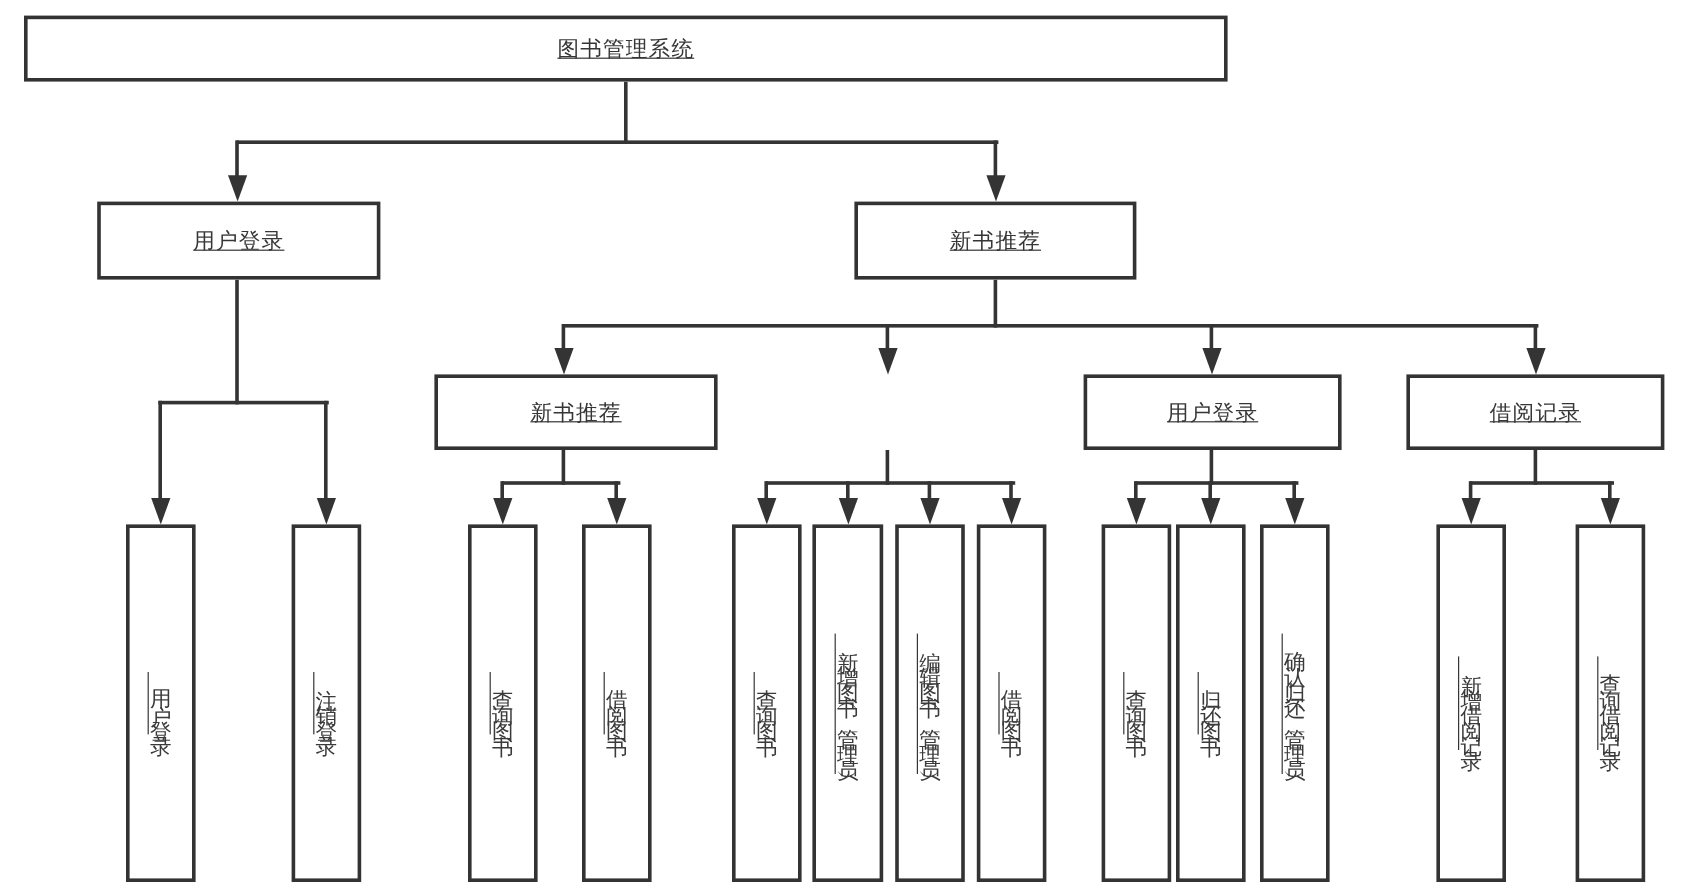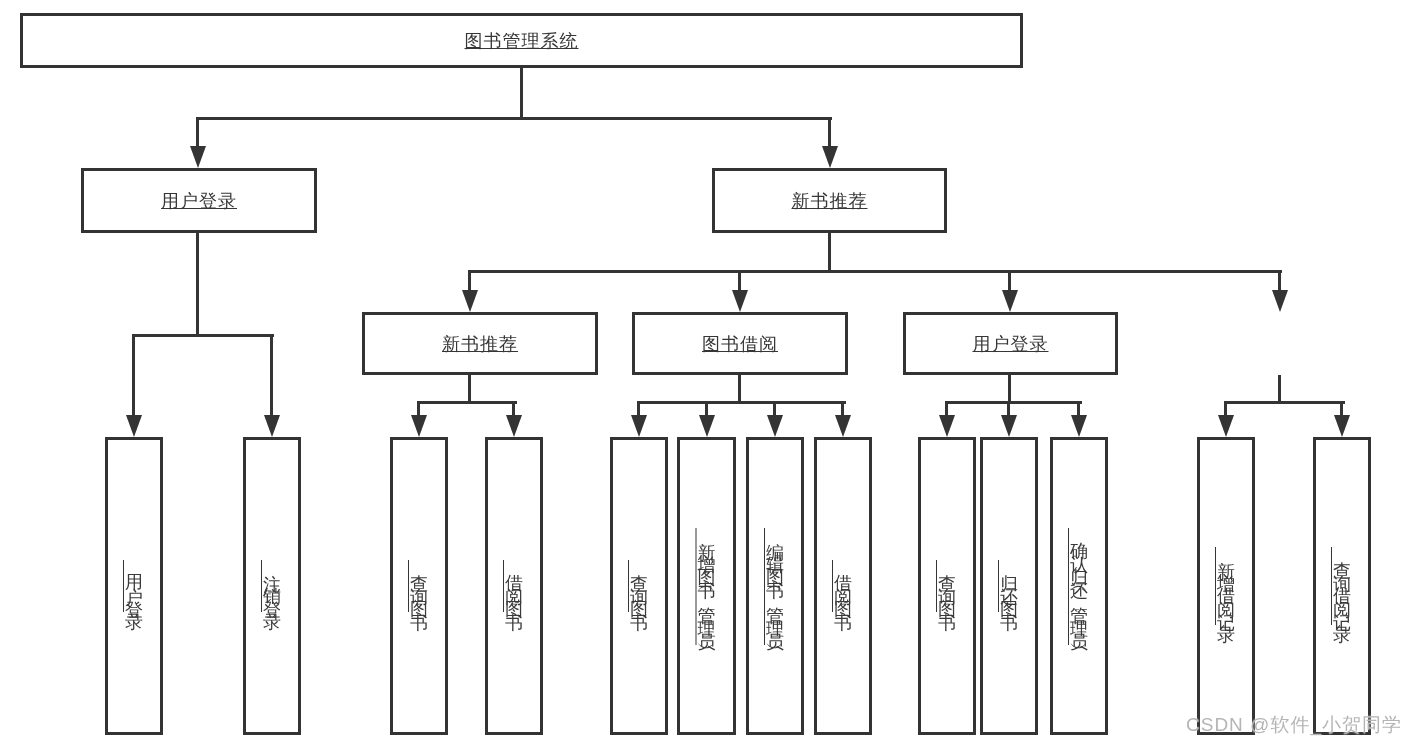--- a/index.html
+++ b/index.html
@@ -86,25 +86,25 @@
   <div class="node" style="left:81px;top:168px;width:236px;height:65px">
     <span>用户登录</span>
   </div>
   <div class="node" style="left:712px;top:168px;width:235px;height:65px">
     <span>新书推荐</span>
   </div>
 
   <div class="node" style="left:362px;top:312px;width:236px;height:63px">
     <span>新书推荐</span>
   </div>
-  <div class="node" style="left:632px;top:312px;width:216px;height:63px">
-    <span>图书借阅</span>
-  </div>
   <div class="node" style="left:903px;top:312px;width:215px;height:63px">
     <span>用户登录</span>
+  </div>
+  <div class="node" style="left:1172px;top:312px;width:215px;height:63px">
+    <span>借阅记录</span>
   </div>
 
   <div class="node leaf" style="left:105px;top:437px;width:58px;height:298px">
     <span class="vtext">用户登录</span>
   </div>
   <div class="node leaf" style="left:243px;top:437px;width:58px;height:298px">
     <span class="vtext">注销登录</span>
   </div>
 
   <div class="node leaf" style="left:390px;top:437px;width:58px;height:298px">
@@ -196,15 +196,14 @@
   <div class="ashaft" style="left:1077px;top:401px;height:17px"></div>
   <div class="ahead" style="left:1071px;top:415px"></div>
 
   <div class="vline" style="left:1278px;top:375px;height:29px"></div>
   <div class="hline" style="left:1225px;top:401px;width:120px"></div>
   <div class="ashaft" style="left:1224px;top:401px;height:17px"></div>
   <div class="ahead" style="left:1218px;top:415px"></div>
   <div class="ashaft" style="left:1340px;top:401px;height:17px"></div>
   <div class="ahead" style="left:1334px;top:415px"></div>
 
-  <div class="watermark">CSDN @软件_小贺同学</div>
 
 </div>
 
 </body></html>

